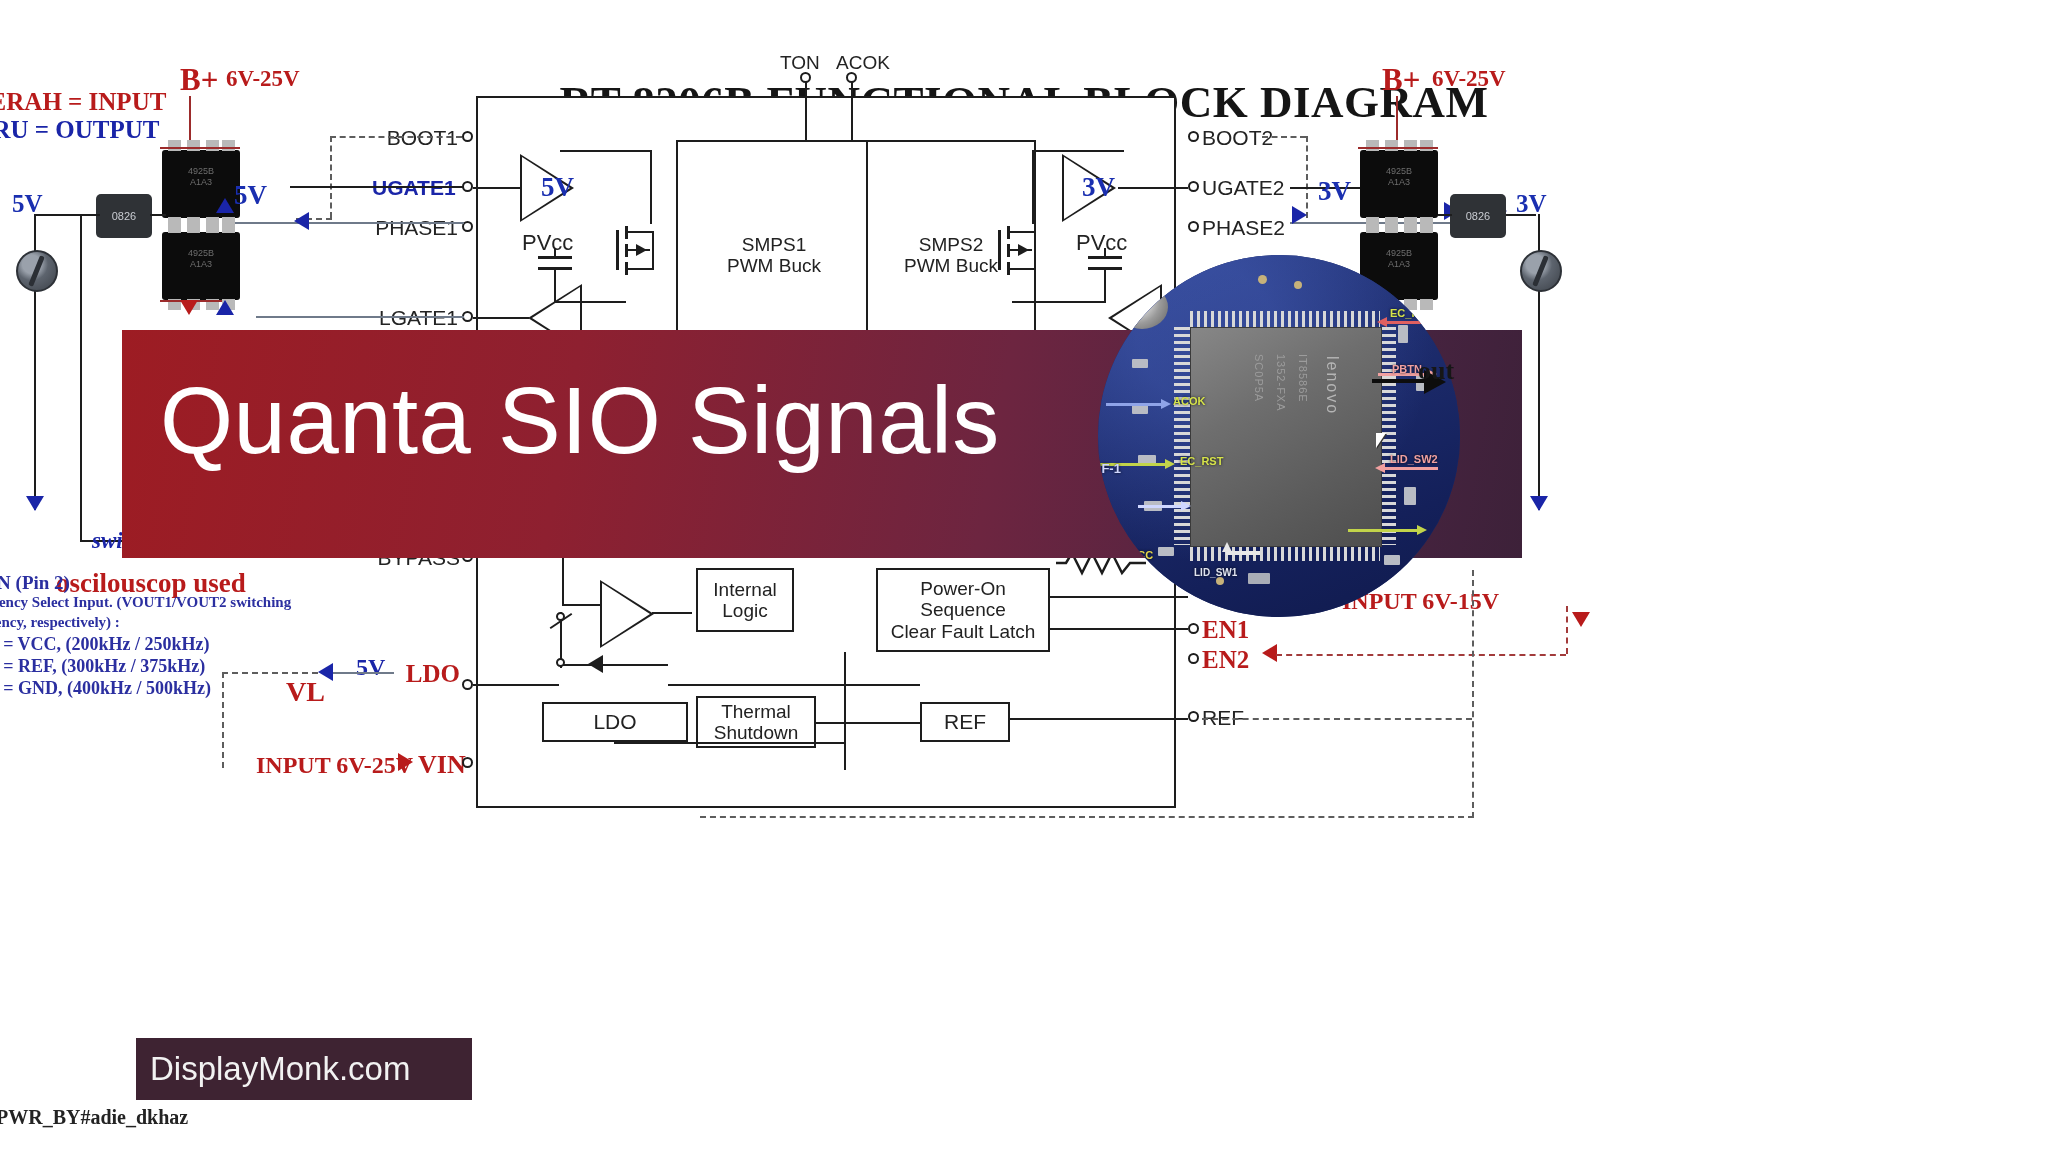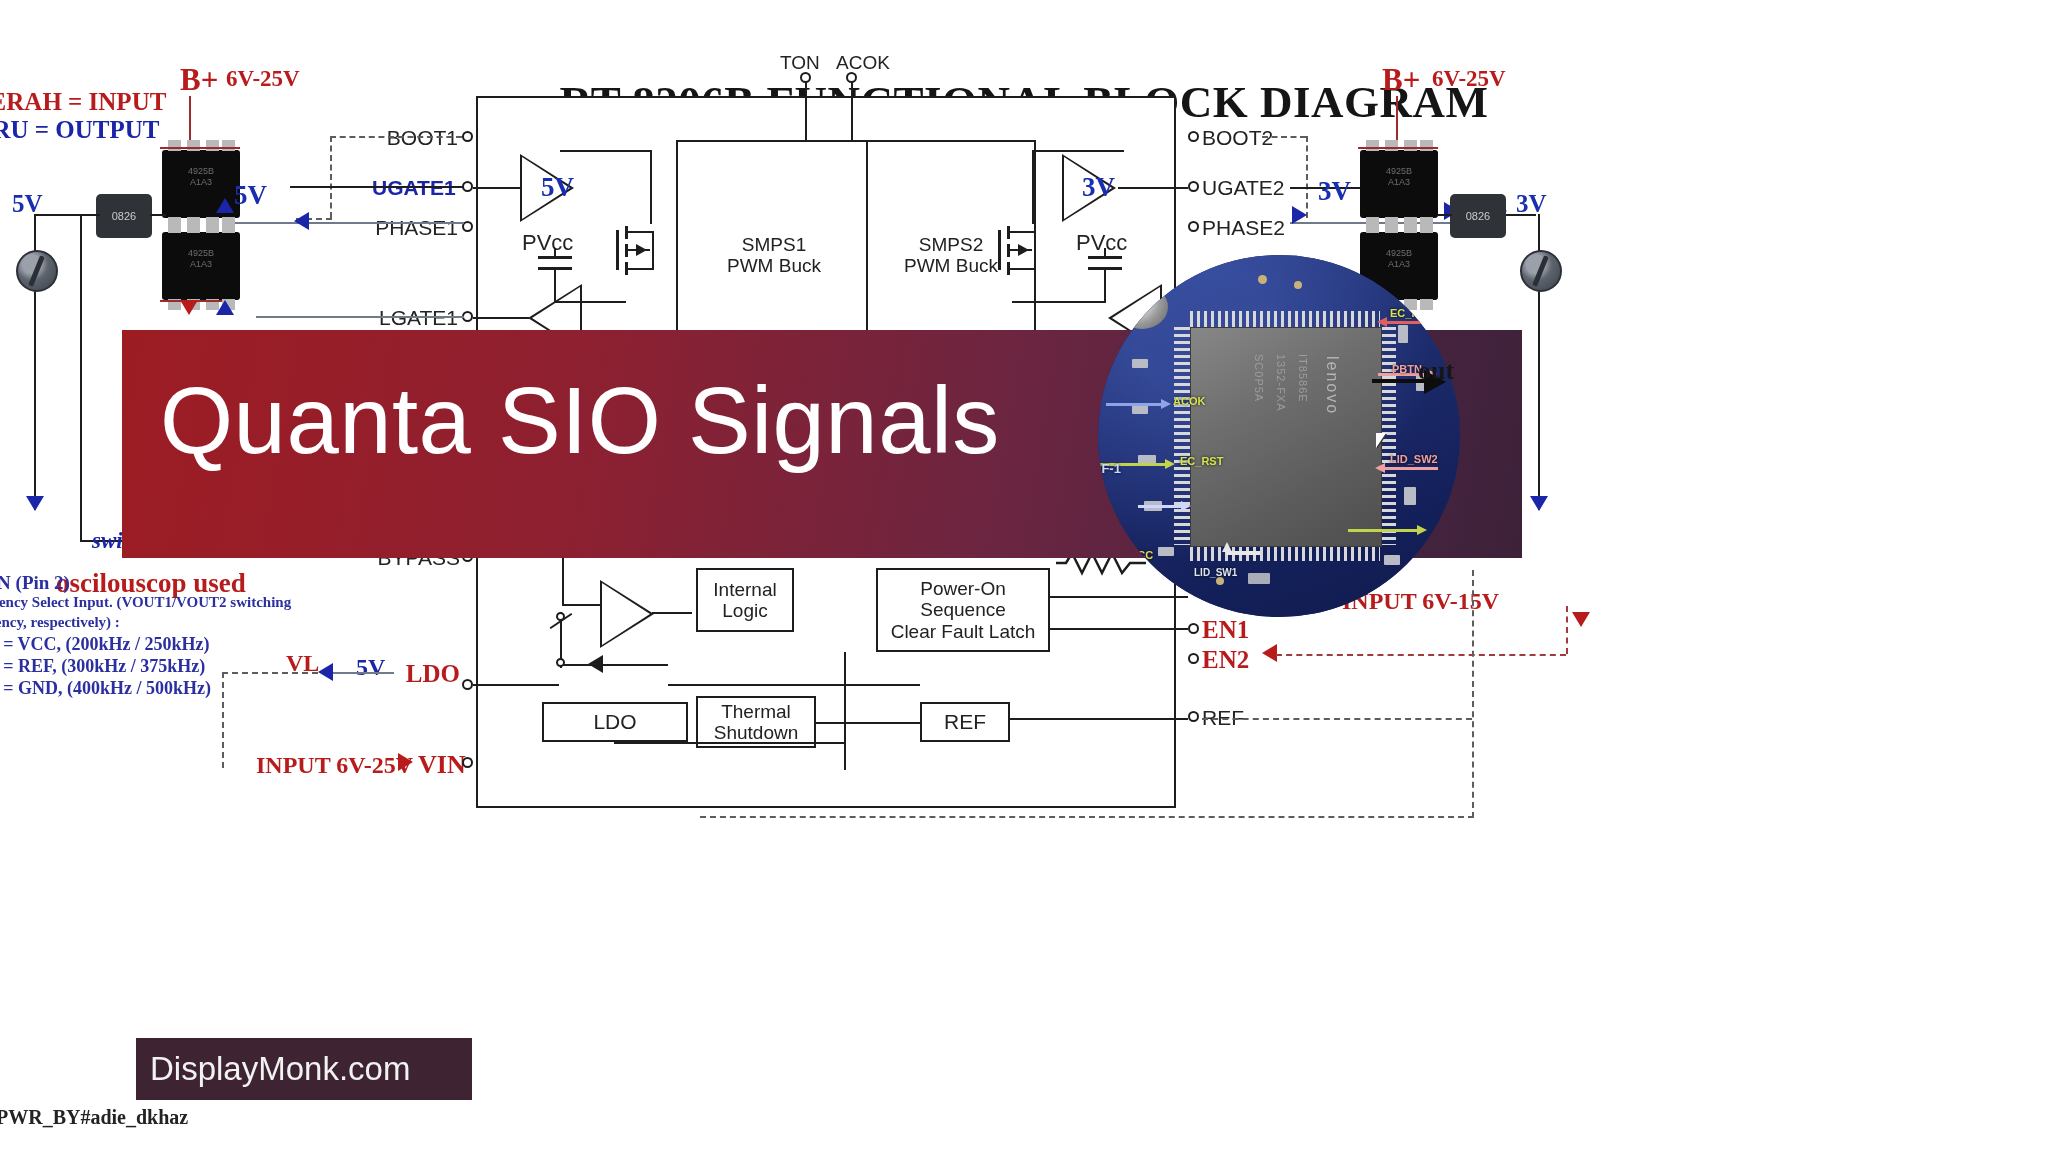--- a/index.html
+++ b/index.html
@@ -377,21 +377,21 @@
     <div class="arw d" style="left:1530px;top:496px;color:#1a25a8;"></div>
 
     <div class="plabel r" style="left:300px;top:546px;width:160px;">BYPASS</div>
     <div class="pin" style="left:462px;top:551px;"></div>
     <div class="hl" style="left:410px;top:556px;width:54px;"></div>
 
     <div class="plabel r" style="left:310px;top:660px;width:150px;font-weight:bold;color:#b81b1b;font-family:'Liberation Serif',serif;font-size:25px;">LDO</div>
     <div class="pin" style="left:462px;top:679px;"></div>
     <div class="hl" style="left:473px;top:684px;width:86px;"></div>
 
-    <div class="redtxt" style="left:286px;top:650px;font-size:24px;font-family:Liberation Serif, serif;">VL</div>
+    <div class="redtxt" style="left:286px;top:676px;font-size:28px;font-family:Liberation Serif, serif;">VL</div>
     <div class="bluetxt" style="left:356px;top:654px;font-size:24px;">5V</div>
     <div class="hlb" style="left:332px;top:672px;width:62px;"></div>
     <div class="arw l" style="left:318px;top:663px;color:#1a25a8;"></div>
     <div class="hdash" style="left:222px;top:672px;width:96px;"></div>
     <div class="vdash" style="left:222px;top:672px;height:96px;"></div>
 
     <div class="redtxt" style="left:256px;top:752px;font-size:24px;">INPUT 6V-25V</div>
     <div class="redtxt" style="left:418px;top:750px;font-size:26px;">VIN</div>
     <div class="pin" style="left:462px;top:757px;"></div>
     <div class="arw r" style="left:398px;top:753px;color:#b81b1b;"></div>

